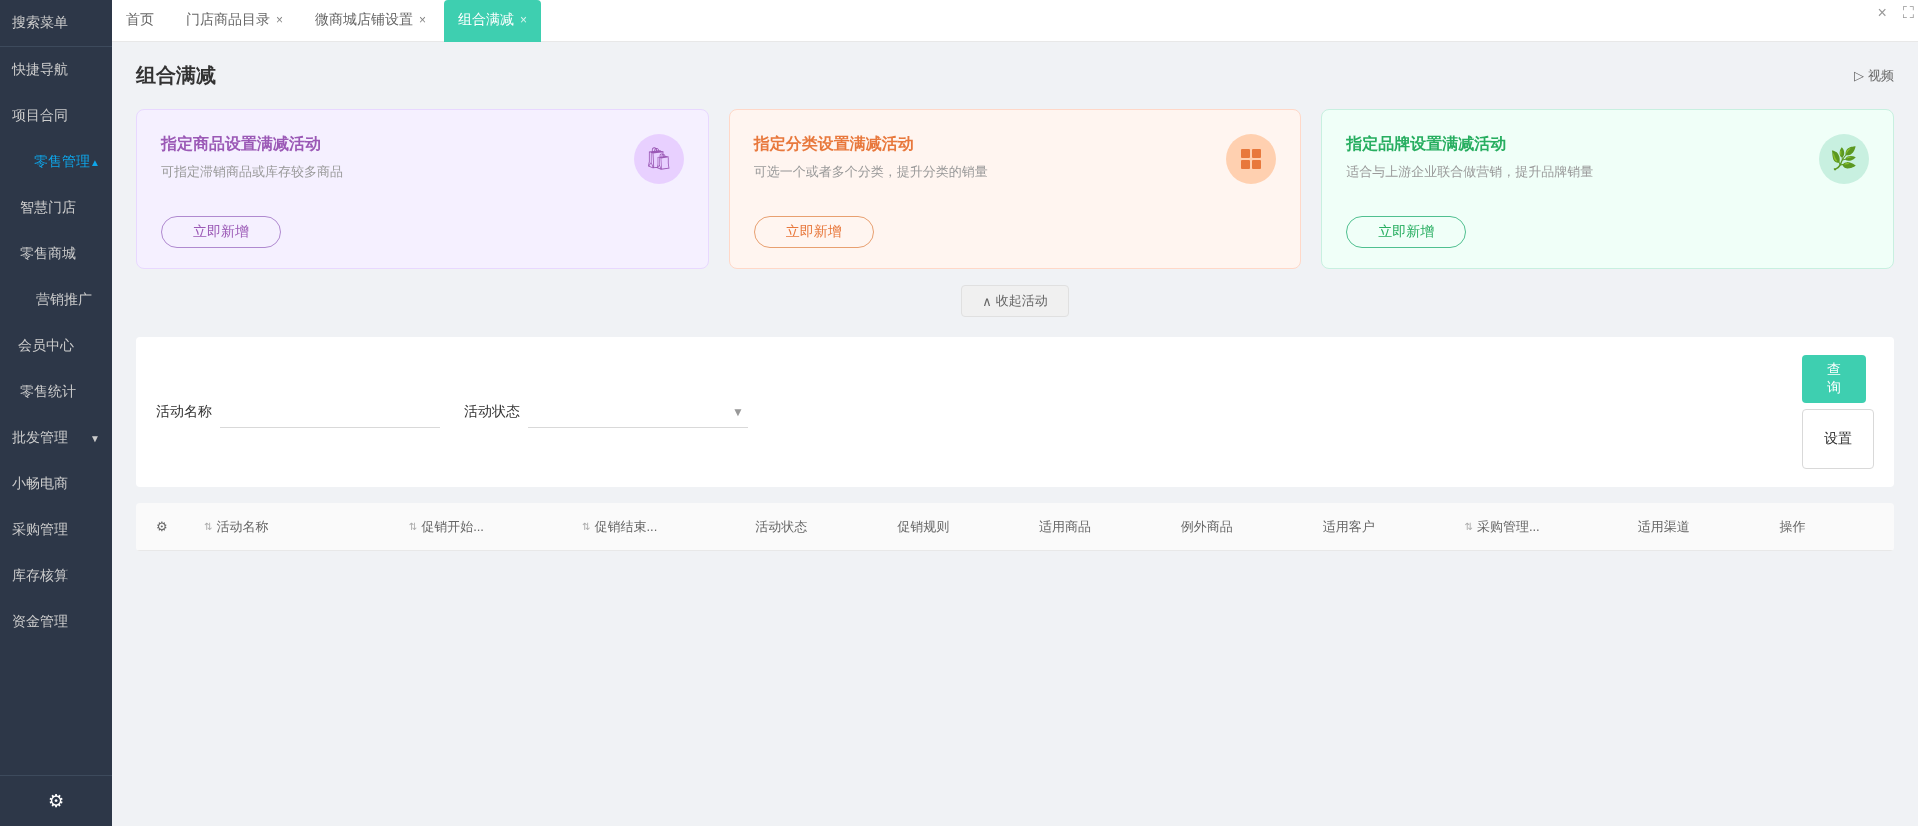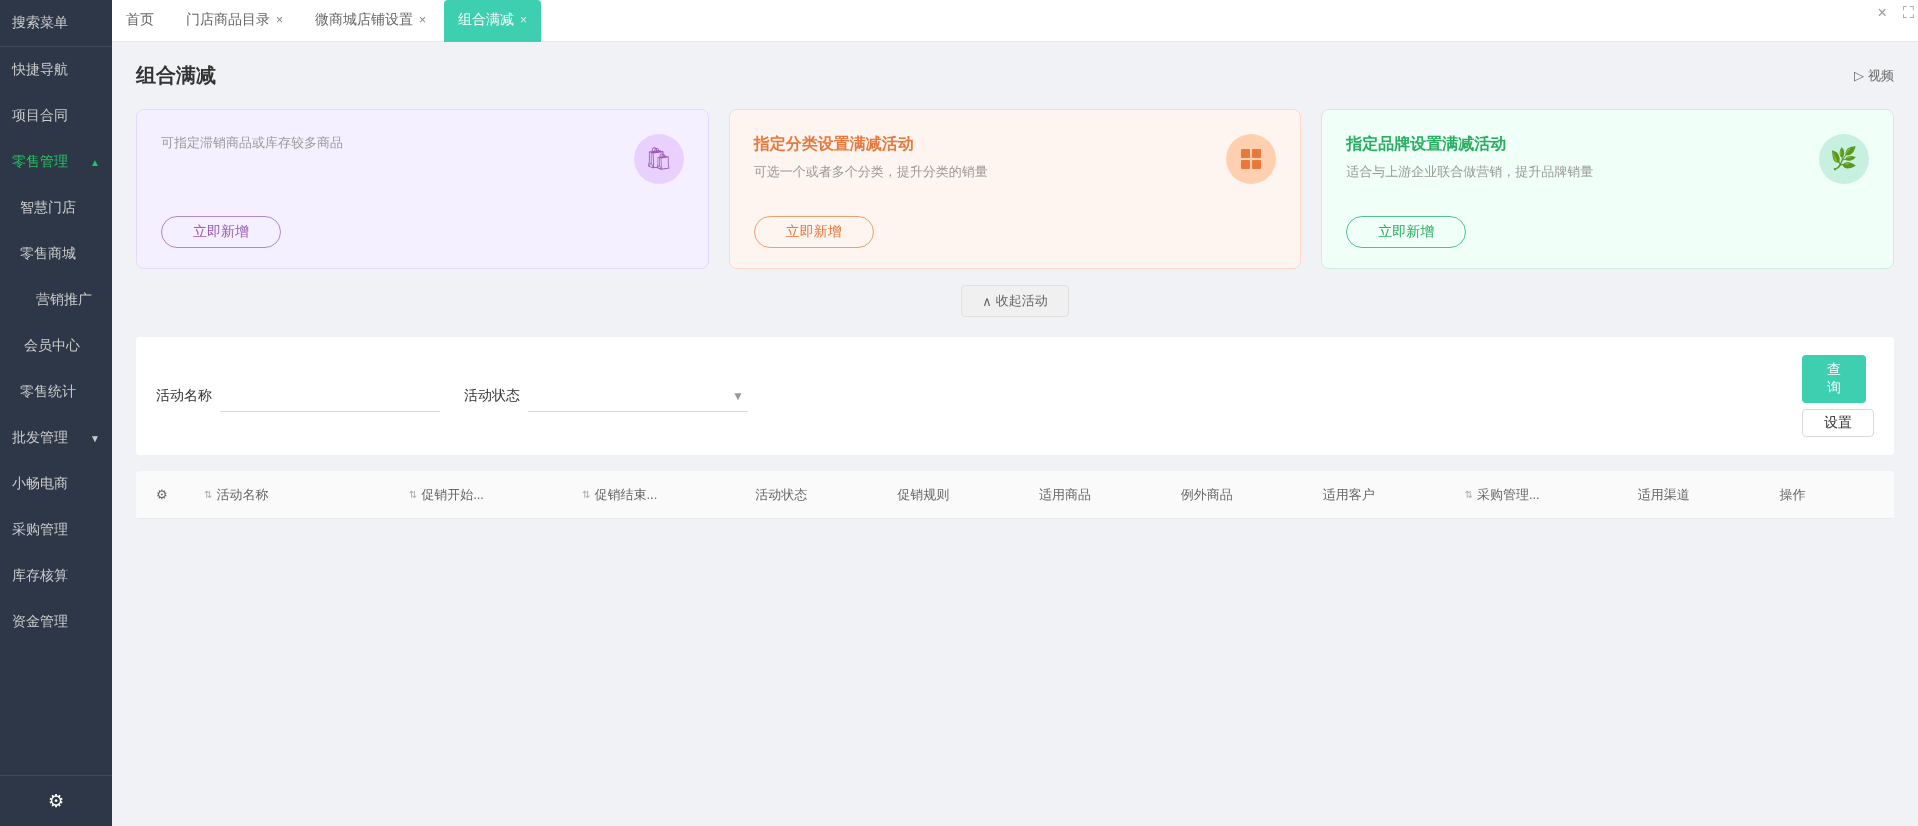--- a/index.html
+++ b/index.html
@@ -24,21 +24,21 @@
     }
     .sidebar-item {
       padding: 14px 12px;
       font-size: 14px;
       color: #ccc;
       cursor: pointer;
       display: flex;
       align-items: center;
       justify-content: space-between;
     }
-    .sidebar-item.active { color: #22c55e; }
+    .sidebar-item.active { color: #0ea5e9; justify-content: flex-end; }
     .sidebar-item .arrow { font-size: 10px; }
     .sidebar-footer {
       margin-top: auto;
       padding: 14px 12px;
       display: flex;
       align-items: center;
       justify-content: center;
       border-top: 1px solid #3d4a5c;
       cursor: pointer;
     }
@@ -263,21 +263,21 @@
       padding: 6px 20px;
       font-size: 14px;
       cursor: pointer;
       width: 64px;
     }
     .btn-settings {
       background: #fff;
       color: #333;
       border: 1px solid #d9d9d9;
       border-radius: 4px;
-      padding: 4px 20px;
+      padding: 20px 20px;
       font-size: 14px;
       cursor: pointer;
       width: 72px;
     }
 
     
     .table-section {
       background: #fff;
       border-radius: 4px;
       overflow: hidden;
@@ -345,21 +345,21 @@
   </div>
   <div class="sidebar-item" style="padding-left:20px;">
     <span>智慧门店</span>
   </div>
   <div class="sidebar-item" style="padding-left:20px;">
     <span>零售商城</span>
   </div>
   <div class="sidebar-item" style="padding-left:36px;">
     <span>营销推广</span>
   </div>
-  <div class="sidebar-item" style="padding-left:24px;">
+  <div class="sidebar-item" style="padding-left:18px;">
     <span>会员中心</span>
   </div>
   <div class="sidebar-item" style="padding-left:20px;">
     <span>零售统计</span>
   </div>
   <div class="sidebar-item">
     <span>批发管理</span>
     <span class="arrow">▼</span>
   </div>
   <div class="sidebar-item">
@@ -409,20 +409,21 @@
       <h1 class="page-title">组合满减</h1>
       <div class="video-link">
         <span>▷</span>
         <span>视频</span>
       </div>
     </div>
 
     <div class="cards-section">
 
       <div class="promo-card purple">
+        <div class="promo-card-title">指定商品设置满减活动</div>
         <div class="promo-card-desc">可指定滞销商品或库存较多商品</div>
         <div class="promo-card-icon" style="background:#e8d0ff;color:#9b59b6;">🛍</div>
         <button class="promo-card-btn">立即新增</button>
       </div>
 
       <div class="promo-card orange">
         <div class="promo-card-title">指定分类设置满减活动</div>
         <div class="promo-card-desc">可选一个或者多个分类，提升分类的销量</div>
         <div class="promo-card-icon" style="background:#ffd0b0;color:#e8783c;">
           <svg width="24" height="24" viewBox="0 0 24 24">

